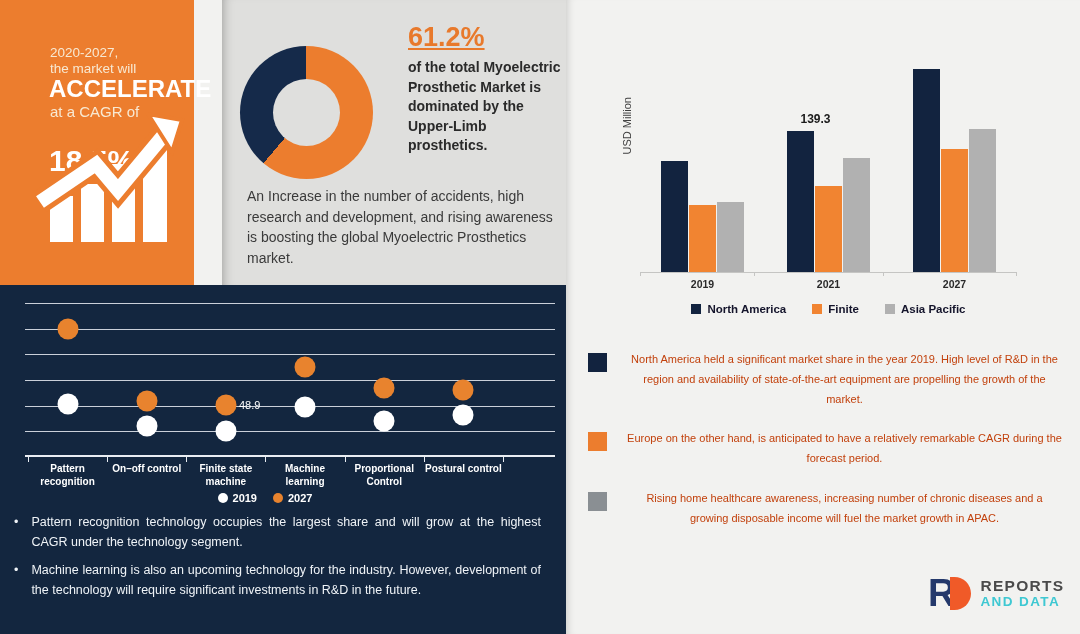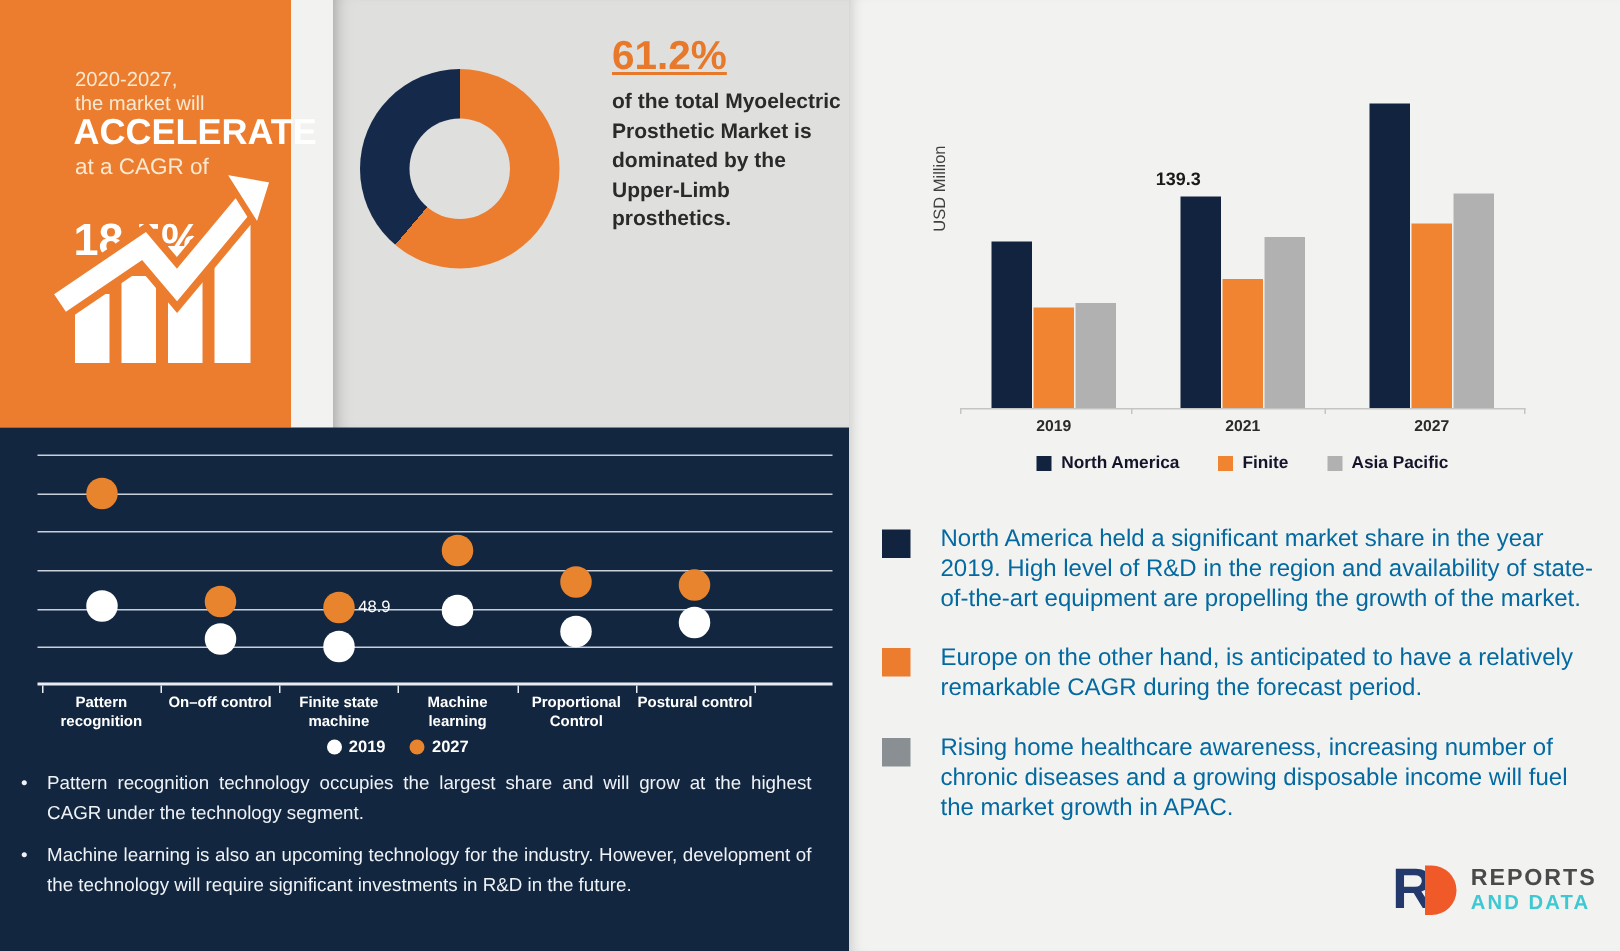--- a/index.html
+++ b/index.html
@@ -50,31 +50,31 @@
   .right-panel { position:absolute; left:566px; top:0; width:514px; height:634px; background:#F2F2F0;
                  box-shadow:inset 8px 0 10px -8px rgba(0,0,0,.22); }
   .ylabel { position:absolute; left:55px; top:97px; writing-mode:vertical-rl; transform:rotate(180deg);
             font-size:11px; color:#3F3F3F; }
   #bar-plot { position:absolute; left:74px; top:60px; width:377px; height:213px;
               border-bottom:1.5px solid #C5C5C3; }
   .bar-group { position:absolute; bottom:0; display:flex; align-items:flex-end; gap:1px; }
   .bar { width:27px; }
   .bar-xlabel { position:absolute; top:100%; margin-top:6px; width:60px; text-align:center;
                 font-size:10.5px; font-weight:700; color:#2A2A2A; }
-  .bar-value-label { position:absolute; width:60px; text-align:left; font-size:12px; font-weight:700;
+  .bar-value-label { position:absolute; width:60px; text-align:right; font-size:12px; font-weight:700;
                      color:#1A1A1A; }
   .bar-tick { position:absolute; top:100%; width:1px; height:4px; background:#C5C5C3; }
   #bar-legend { position:absolute; left:74px; top:303px; width:377px; display:flex;
                 justify-content:center; gap:26px; }
   .blegend-item { display:flex; align-items:center; gap:6px; font-size:11.5px; font-weight:700; color:#14142B; }
   .blegend-sq { width:10px; height:10px; }
   #region-bullets { position:absolute; left:22px; top:350px; width:474px; }
   .region-item { display:flex; gap:20px; margin-bottom:20px; }
   .region-square { width:19px; height:19px; flex:none; margin-top:3px; }
-  .region-text { font-size:16px; line-height:19.8px; color:#0369a1; }
+  .region-text { font-size:11px; line-height:19.8px; color:#c2410c;text-align:center; }
 
   
   .logo { position:absolute; left:362px; top:575px; display:flex; align-items:center; }
   .logo-r { font-size:38px; font-weight:700; color:#24396B; line-height:36px; }
   .logo-d { width:21px; height:33px; background:#F05A28; border-radius:0 19px 19px 0; margin-left:-5px; }
   .logo-text { margin-left:9px; }
   .logo-line1 { font-size:15.5px; font-weight:700; color:#4A4A4A; letter-spacing:1.3px; line-height:17px; }
   .logo-line2 { font-size:13.5px; font-weight:700; color:#3EC8D2; letter-spacing:1.4px; line-height:15px; }
 </style>
 </head>
@@ -96,20 +96,21 @@
       <path d="M4 90 L60 52 L82 78 L132 18" stroke="#EC7D2E" stroke-width="24" fill="none"></path>
       <path d="M4 90 L60 52 L82 78 L132 18" stroke="#FFFFFF" stroke-width="14" fill="none"></path>
       <polygon points="112,2 146,8 136,40" fill="#FFFFFF" stroke="#EC7D2E" stroke-width="4"></polygon>
     </svg>
   </section>
 
   <section class="mid-block">
     <div class="donut" style="background: conic-gradient(rgb(236, 125, 46) 0deg, rgb(236, 125, 46) 220.32deg, rgb(21, 42, 74) 220.32deg, rgb(21, 42, 74) 360deg);"></div>
     <div class="stat">61.2%</div>
     <div class="statement">of the total Myoelectric Prosthetic Market is dominated by the Upper-Limb prosthetics.</div>
+    <div class="mid-body">An Increase in the number of accidents, high research and development, and rising awareness is boosting the global Myoelectric Prosthetics market.</div>
   </section>
 
   <section class="navy-block">
     <div id="dot-plot">
         <div class="gridline" style="top: 133.355px;"></div>
         <div class="gridline" style="top: 107.71px;"></div>
         <div class="gridline" style="top: 82.0645px;"></div>
         <div class="gridline" style="top: 56.4194px;"></div>
         <div class="gridline" style="top: 30.7742px;"></div>
         <div class="gridline" style="top: 5.12903px;"></div>

